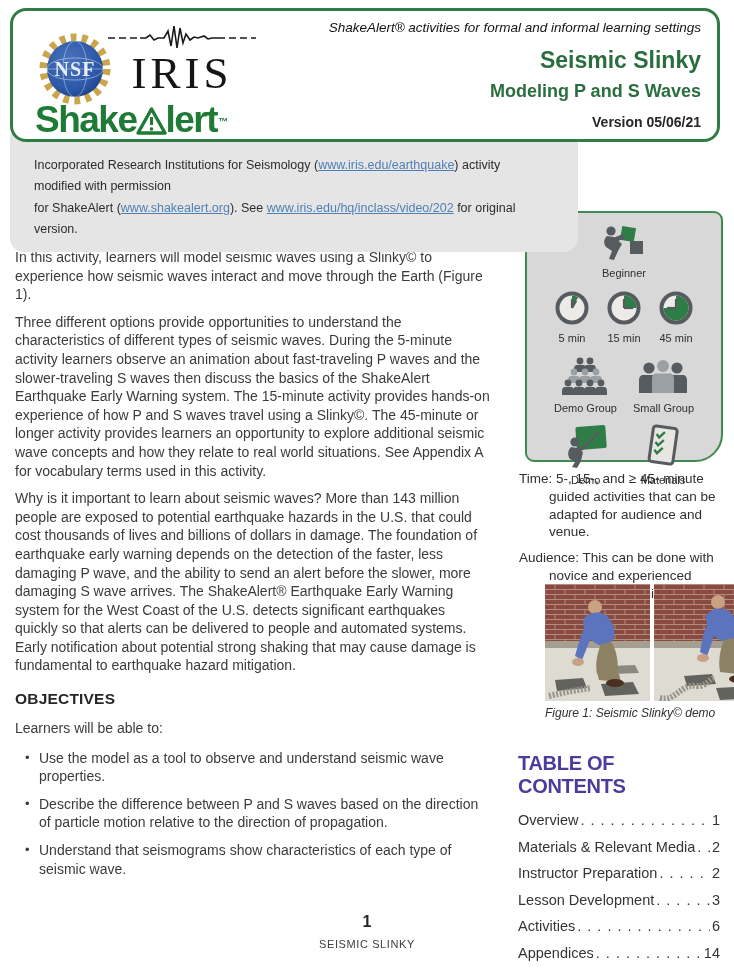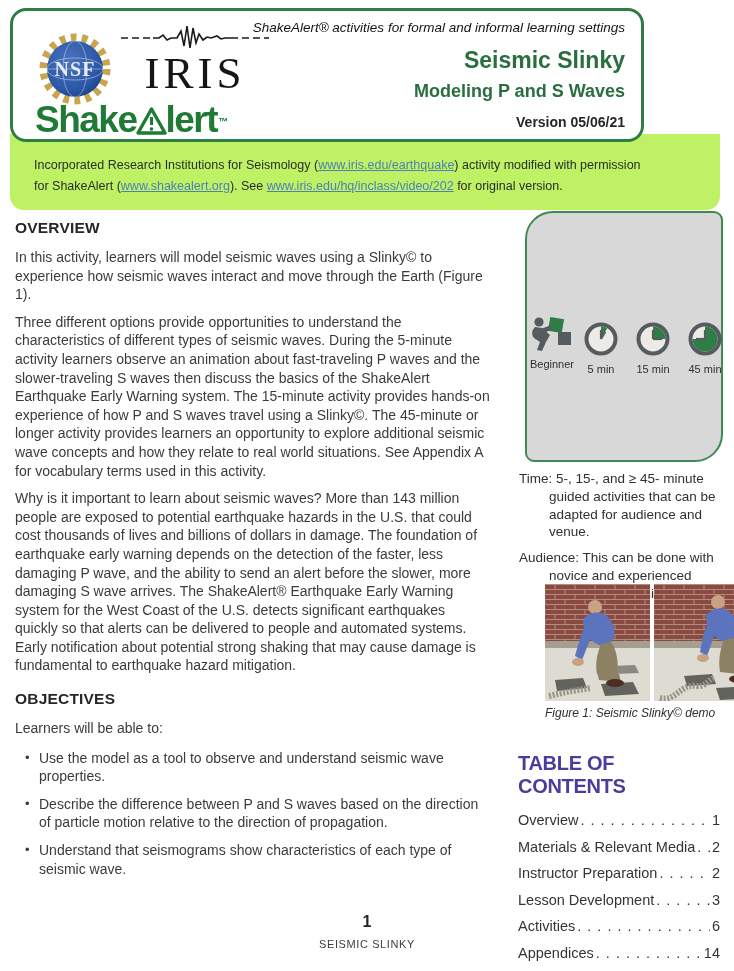--- a/index.html
+++ b/index.html
@@ -1,51 +1,51 @@
 <!DOCTYPE html>
 <html><head>
 <meta charset="utf-8">
 <style>
   html,body{margin:0;padding:0;background:#ffffff;}
   body{width:734px;height:971px;position:relative;font-family:"Liberation Sans",sans-serif;color:#3b3b3b;overflow:hidden;}
 
   
-  .header-box{position:absolute;left:10px;top:8px;width:634px;height:134px;box-sizing:border-box;
+  .header-box{position:absolute;left:10px;top:8px;width:710px;height:134px;box-sizing:border-box;
     background:#ffffff;border:3px solid #2f7d44;border-radius:16px;z-index:2;}
   .tagline{position:absolute;top:9px;right:16px;font-style:italic;font-size:13.5px;color:#141414;}
   .doc-title{position:absolute;top:36px;right:16px;font-size:23px;font-weight:bold;color:#2a6e3f;}
   .doc-subtitle{position:absolute;top:70px;right:16px;font-size:18px;font-weight:bold;color:#2a6e3f;}
   .doc-version{position:absolute;top:103px;right:16px;font-size:14px;font-weight:bold;color:#262626;}
 
   .nsf{position:absolute;left:24px;top:20px;}
-  .iris{position:absolute;left:106px;top:14px;width:152px;text-align:center;}
+  .iris{position:absolute;left:93px;top:14px;width:152px;text-align:center;}
   .iris-text{font-family:"Liberation Serif",serif;font-size:45px;line-height:40px;letter-spacing:4px;color:#151515;}
   .shakealert{position:absolute;left:22px;top:92px;display:flex;align-items:flex-end;}
   .sa-text{font-size:37px;font-weight:bold;color:#1e7a35;letter-spacing:-1.5px;line-height:34px;}
   .sa-tri{margin:0 -1px 1px -1px;}
   .sa-tm{font-size:10px;font-weight:bold;color:#1e7a35;margin-left:1px;line-height:30px;}
 
-  .credit-bar{position:absolute;left:10px;top:134px;width:710px;box-sizing:border-box;z-index:1;
-    background:#bef264;border-radius:0 0 14px 14px;padding:21px 36px 12px 24px;
+  .credit-bar{position:absolute;left:10px;top:134px;width:568px;box-sizing:border-box;z-index:1;
+    background:#e5e5e5;border-radius:0 0 14px 14px;padding:21px 36px 12px 24px;
     font-size:12.5px;line-height:1.7;color:#2c2c2c;}
   .credit-bar a{color:#4f7fb5;text-decoration:underline;}
 
   
   .main-col{position:absolute;left:15px;top:219px;width:475px;}
   .h2{font-size:15.5px;font-weight:bold;color:#262626;letter-spacing:.2px;margin:0 0 11px 0;}
   .para{font-size:14px;line-height:18.6px;margin:0 0 9px 0;}
   .objectives .h2{margin-top:15px;}
   .bullets{margin:11px 0 17px 0;padding:0;list-style:none;}
   .bullets li{position:relative;padding-left:24px;font-size:14px;line-height:18.6px;margin-bottom:9px;}
   .bullets li::before{content:"•";position:absolute;left:10px;top:0;font-size:13px;color:#3b3b3b;}
 
   
   .icon-box{position:absolute;left:525px;top:211px;width:198px;height:251px;box-sizing:border-box;
     background:#d8d8d8;border:2.5px solid #3f8a50;border-radius:28px 9px 28px 9px;
-    display:flex;flex-direction:row;align-items:center;padding-top:11px;}
+    display:flex;flex-direction:column;align-items:center;padding-top:11px;}
   .badge-label{font-size:11px;color:#2f2f2f;text-align:center;margin-top:2px;}
   .clock-row{display:flex;gap:4px;margin-top:11px;}
   .clock{width:48px;text-align:center;}
   .group-row{display:flex;gap:16px;margin-top:12px;align-items:flex-end;}
   .mode-row{display:flex;gap:32px;margin-top:10px;align-items:flex-end;}
   .cell{text-align:center;}
 
   .notes{position:absolute;left:519px;top:470px;width:212px;font-size:13.5px;line-height:1.32;color:#303030;}
   .note{padding-left:30px;text-indent:-30px;margin-bottom:8px;}
 

